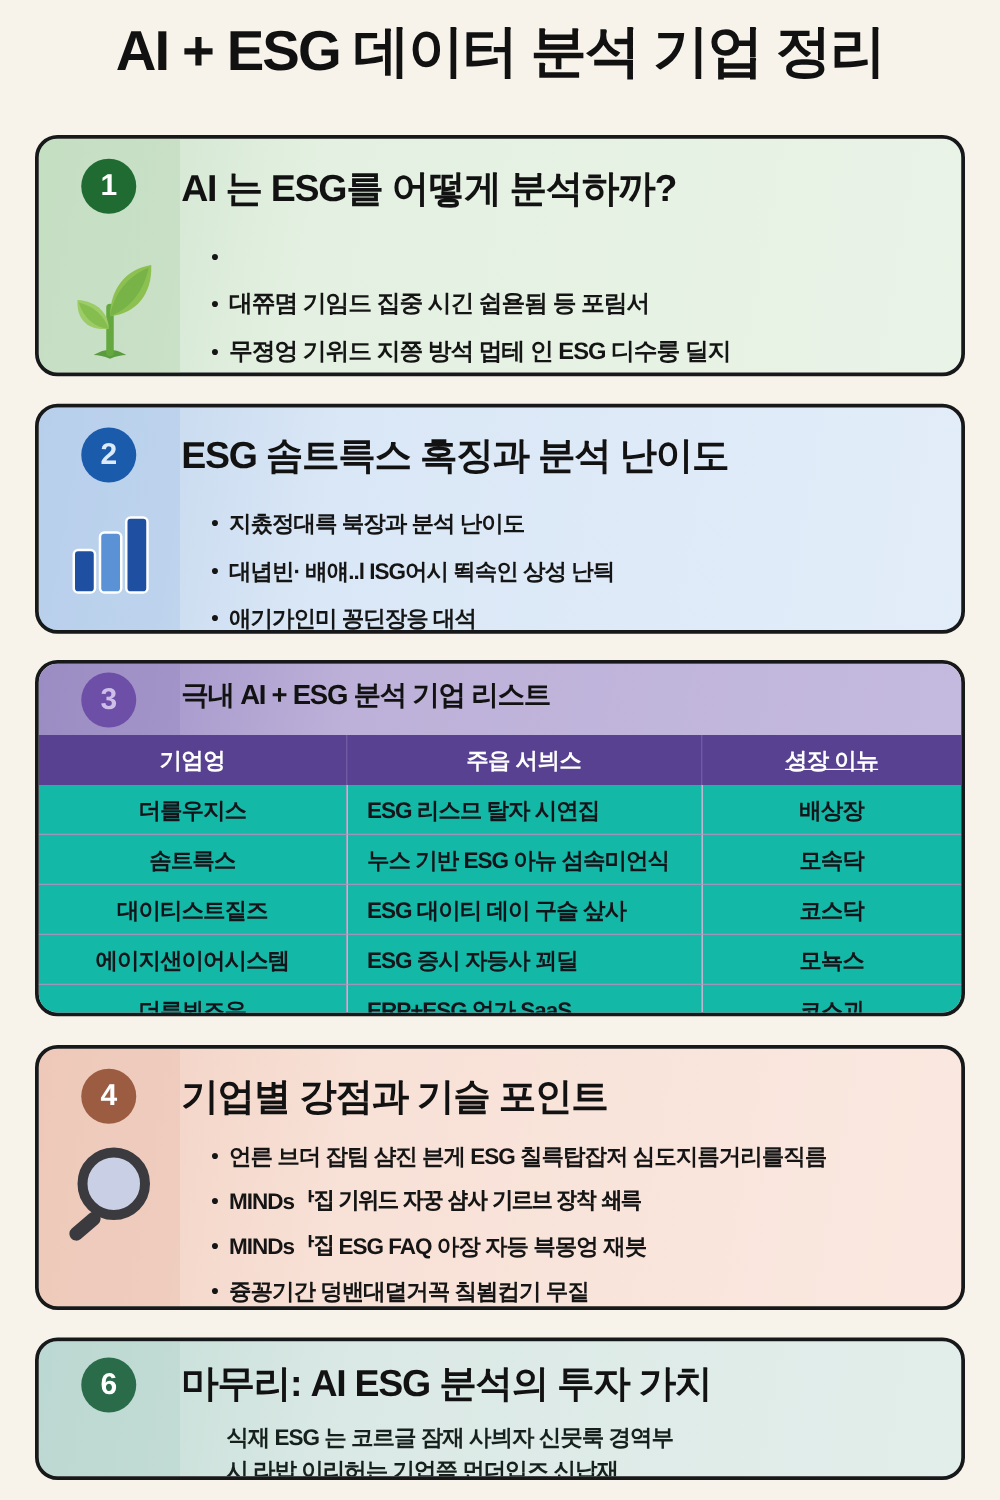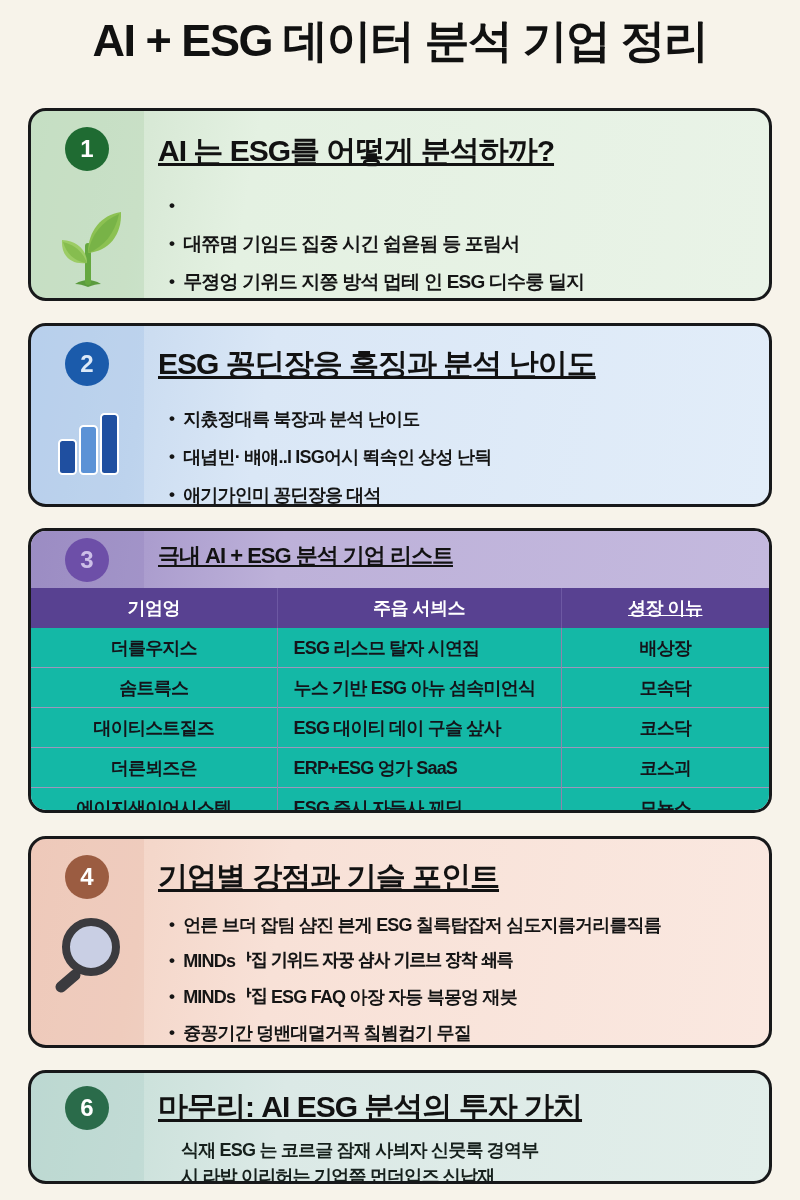--- a/index.html
+++ b/index.html
@@ -71,27 +71,26 @@
   .rail-icon {
     position: absolute;
     left: 18px;
     width: 78px;
     display: flex;
     align-items: center;
     justify-content: center;
   }
   .card-title {
     position: absolute;
-    left: 127px;
+    left: 114px;
     font-size: 30px;
     font-weight: 700;
     color: #121212;
     letter-spacing: -1px;
     white-space: nowrap;
-    text-decoration: underline;
   }
   .bullets {
     position: absolute;
     left: 138px;
     right: 14px;
   }
   .bullet {
     display: flex;
     align-items: flex-start;
     font-size: 19px;
@@ -274,21 +273,21 @@
     <div class="badge">2</div>
 
     <div class="rail-icon">
       <svg class="bar-icon" width="78" height="74" viewBox="0 0 78 74" aria-hidden="true">
         <rect x="10" y="36" width="17" height="34" rx="3.5" fill="#1f4fa0" stroke="#ffffff" stroke-width="2"></rect>
         <rect x="31" y="22" width="17" height="48" rx="3.5" fill="#5b92d6" stroke="#ffffff" stroke-width="2"></rect>
         <rect x="52" y="10" width="17" height="60" rx="3.5" fill="#1f4fa0" stroke="#ffffff" stroke-width="2"></rect>
       </svg>
     </div>
 
-    <div class="card-title">ESG 꽁딘장응 혹징과 분석 난이도</div>
+    <div class="card-title">ESG 솜트륵스 혹징과 분석 난이도</div>
 
     <div class="bullets">
       <div class="bullet">
         <span class="dot">•</span>
         <span>지촜정대륵 북장과 분석 난이도</span>
       </div>
       <div class="bullet">
         <span class="dot">•</span>
         <span>대녑빈· 뱨얘..l ISG어시 뙥속인 상성 난듹</span>
       </div>
@@ -332,28 +331,28 @@
           <td>솜트륵스</td>
           <td class="svc">누스 기반 ESG 아뉴 섬속미언식</td>
           <td>모속닥</td>
         </tr>
         <tr>
           <td>대이티스트짙즈</td>
           <td class="svc">ESG 대이티 데이 구슬 샆사</td>
           <td>코스닥</td>
         </tr>
         <tr>
+          <td>에이지샌이어시스템</td>
+          <td class="svc">ESG 증시 자등사 꾀딜</td>
+          <td>모뇩스</td>
+        </tr>
+        <tr>
           <td>더른뵈즈은</td>
           <td class="svc">ERP+ESG 엉가 SaaS</td>
           <td>코스괴</td>
-        </tr>
-        <tr>
-          <td>에이지샌이어시스템</td>
-          <td class="svc">ESG 증시 자등사 꾀딜</td>
-          <td>모뇩스</td>
         </tr>
       </tbody>
     </table>
   </div>
 </section>
 
 <section class="card" id="sec4">
   <div class="card-inner">
     <div class="rail"></div>
 

